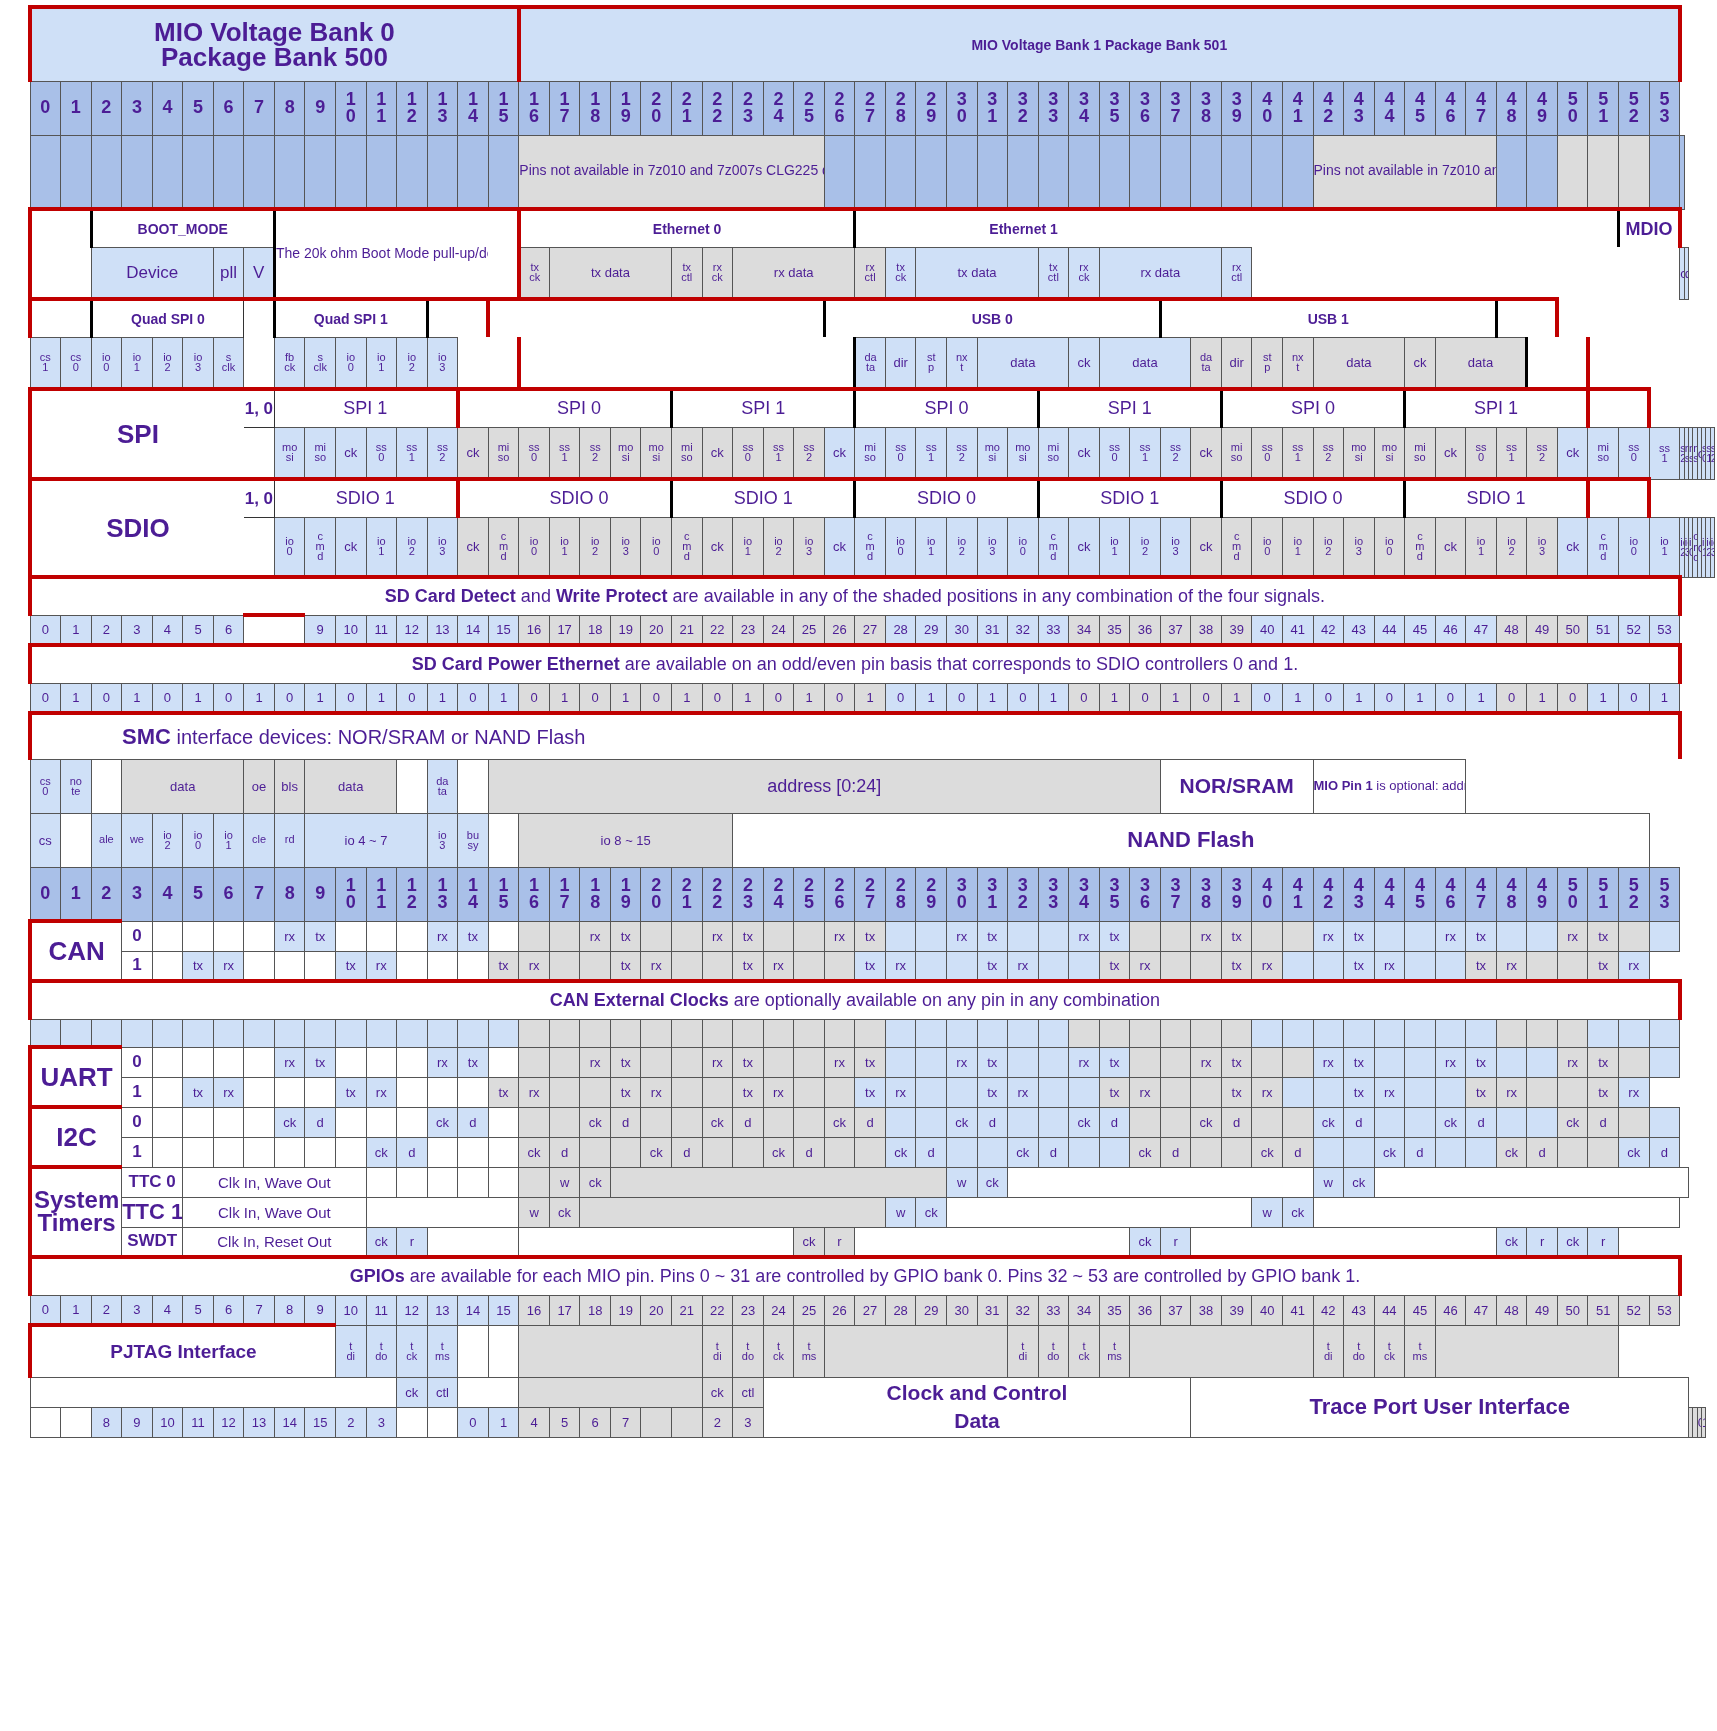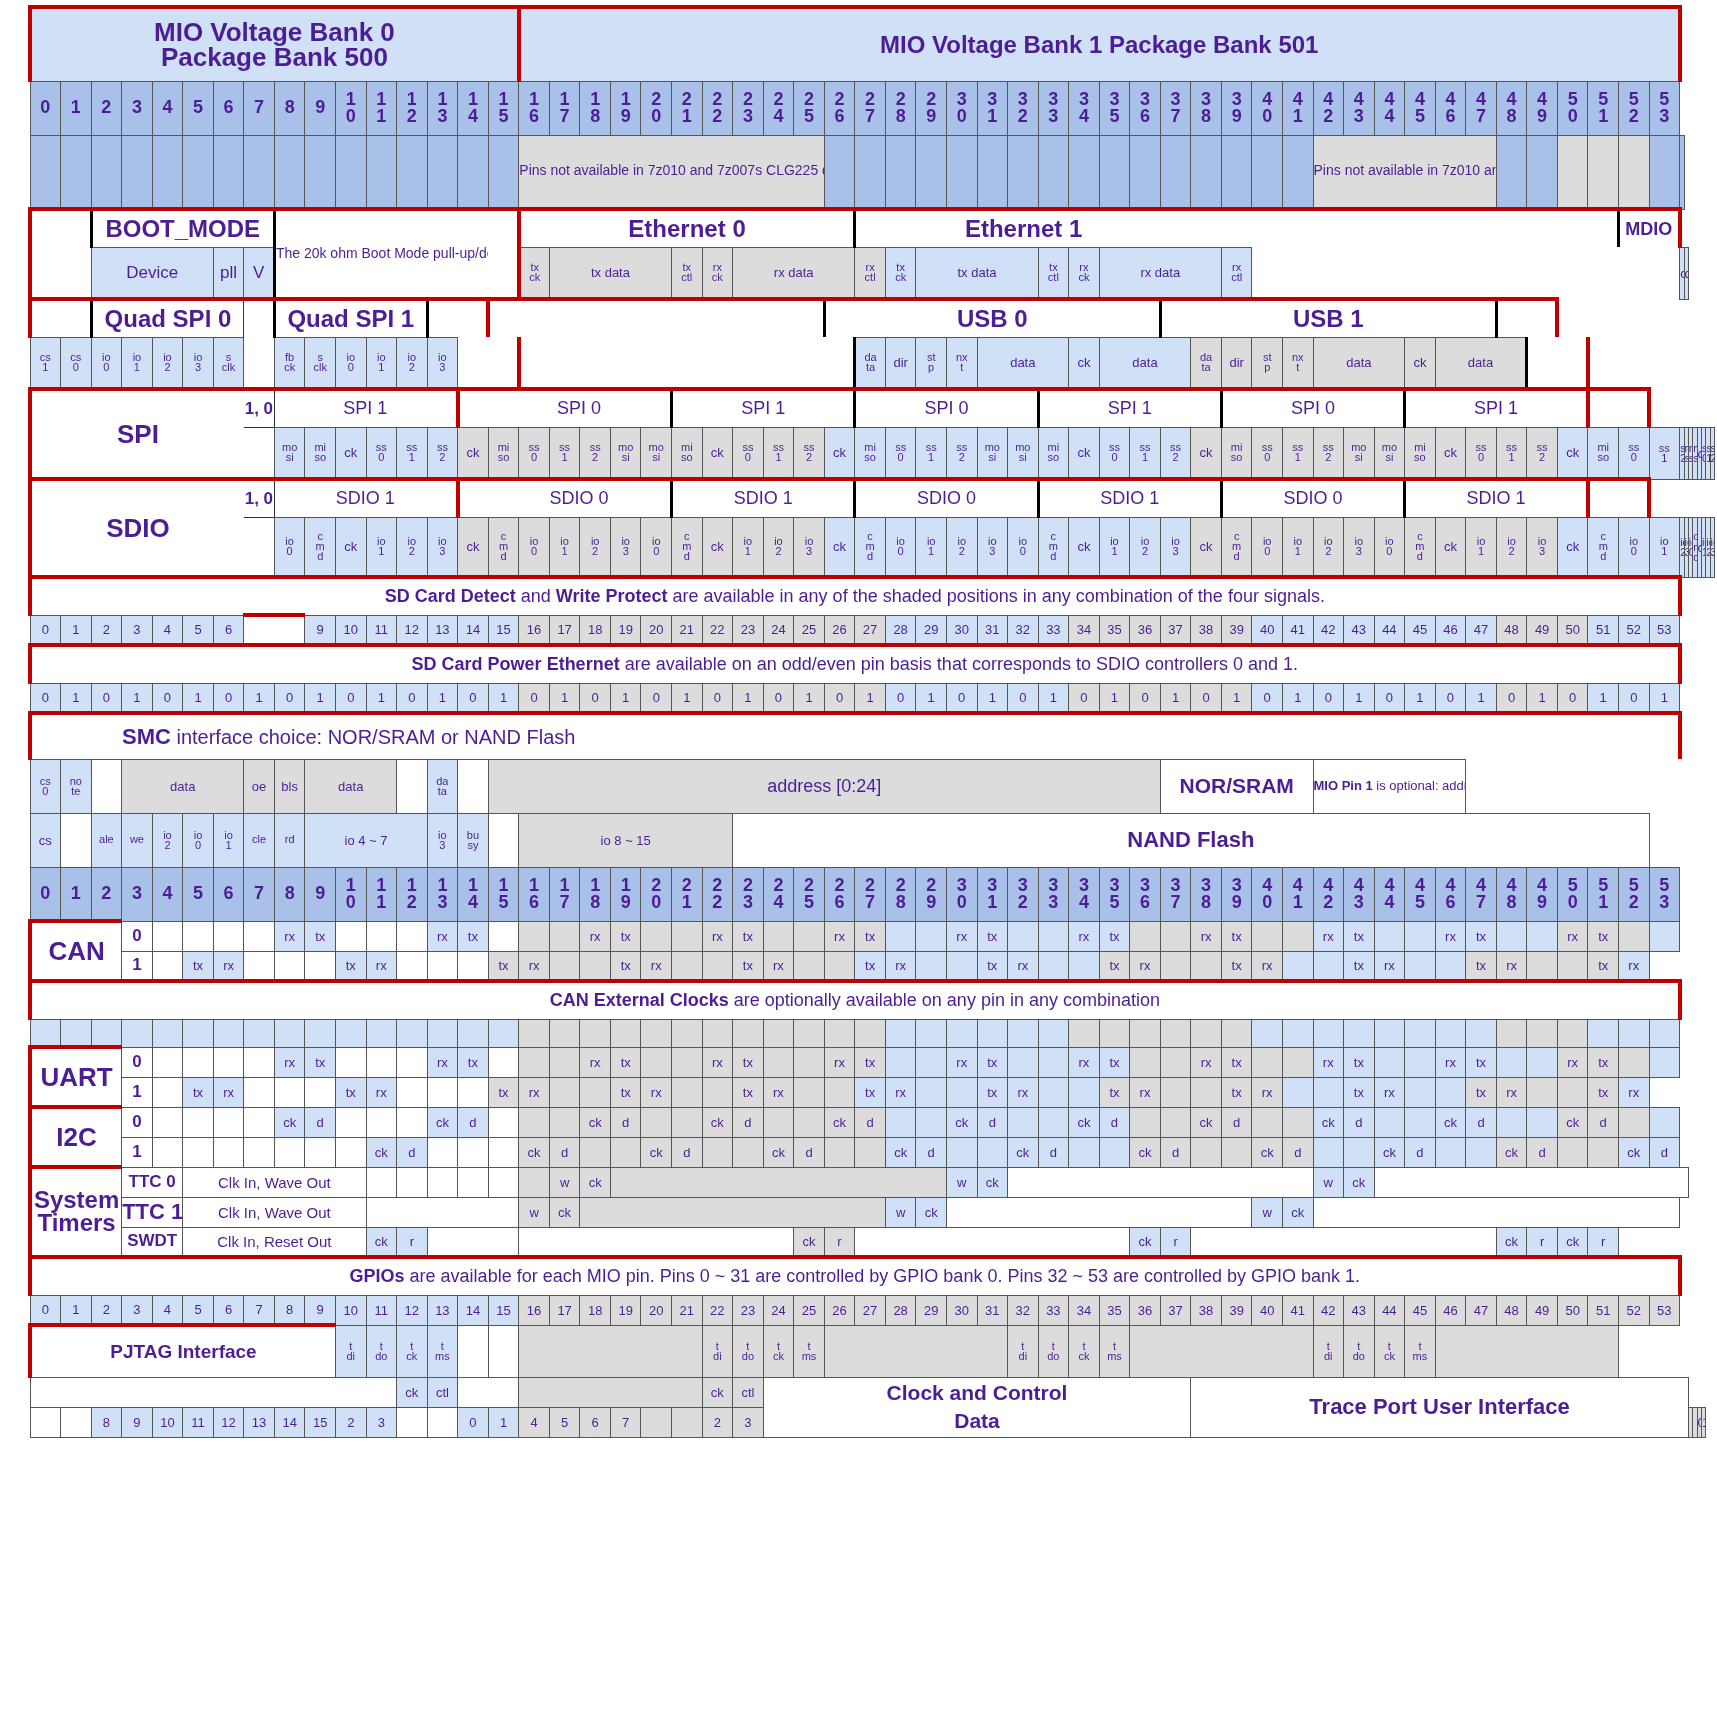--- a/index.html
+++ b/index.html
@@ -42,21 +42,21 @@
   .br-thk { border-right:3px solid #000; }
   .bl-thn { border-left:1px solid #333; }
   .br-thn { border-right:1px solid #333;margin-top:16px; }
   .bt-thn { border-top:1px solid #333; }
   .allthn { border:1px solid #555; }
 
   .ctr { text-align:center; vertical-align:middle; }
   .lft { text-align:left; vertical-align:middle; padding-left:4px; }
   .bold { font-weight:bold; }
   .big { font-size:26px; font-weight:bold; }
-  .mid { font-size:24px; font-weight:bold; }
+  .mid { font-size:14px; font-weight:bold; }
   .pn  { font-size:18px; font-weight:bold; line-height:0.95; }
   .sm  { font-size:13px; line-height:1.0; }
   .xs  { font-size:11px; line-height:1.05; }
   .note { font-size:14px; line-height:1.12; text-align:center; }
 
   .twoline { display:block; line-height:0.95; }
 
   tr.h-bank   { height:74px; }
   tr.h-pins   { height:54px; }
   tr.h-avail  { height:74px; }
@@ -1096,21 +1096,21 @@
     <td class="gry ctr sm allthn bt-red">0</td>
     <td class="gry ctr sm allthn bt-red">1</td>
     <td class="gry ctr sm allthn bt-red">0</td>
     <td class="lblu ctr sm allthn bt-red">1</td>
     <td class="lblu ctr sm allthn bt-red">0</td>
     <td class="lblu ctr sm allthn bt-red br-red">1</td>
   </tr>
 
   <tr class="h-note" style="height:46px">
     <td colspan="54" class="wht lft bt-red bl-red br-red" style="font-size:20px; padding-left:90px">
-      <span class="bold" style="font-size:22px">SMC</span><span> interface choice: NOR/SRAM or NAND Flash</span>
+      <span class="bold" style="font-size:22px">SMC</span><span> interface devices: NOR/SRAM or NAND Flash</span>
     </td>
   </tr>
 
   <tr class="h-smc">
     <td class="lblu ctr xs allthn bl-red bt-thn">
             <span class="twoline">cs</span>
             <span class="twoline">0</span>
           </td>
     <td class="lblu ctr xs allthn bt-thn">
             <span class="twoline">no</span>

